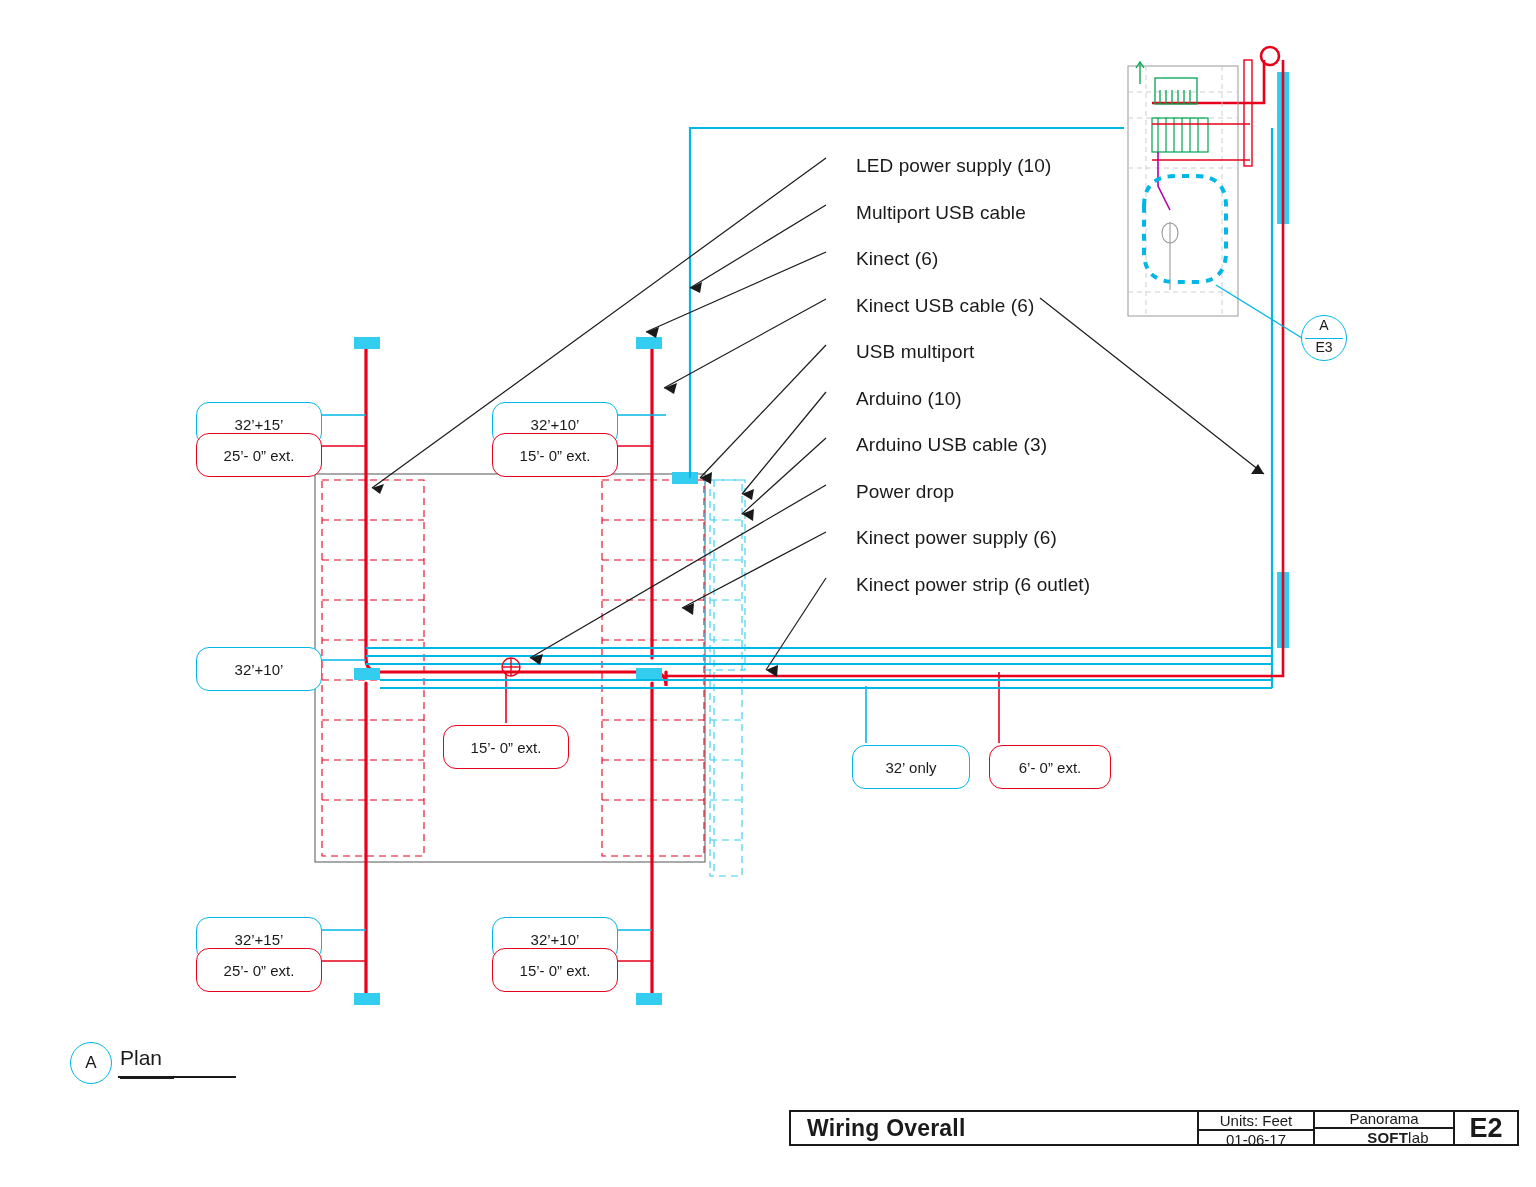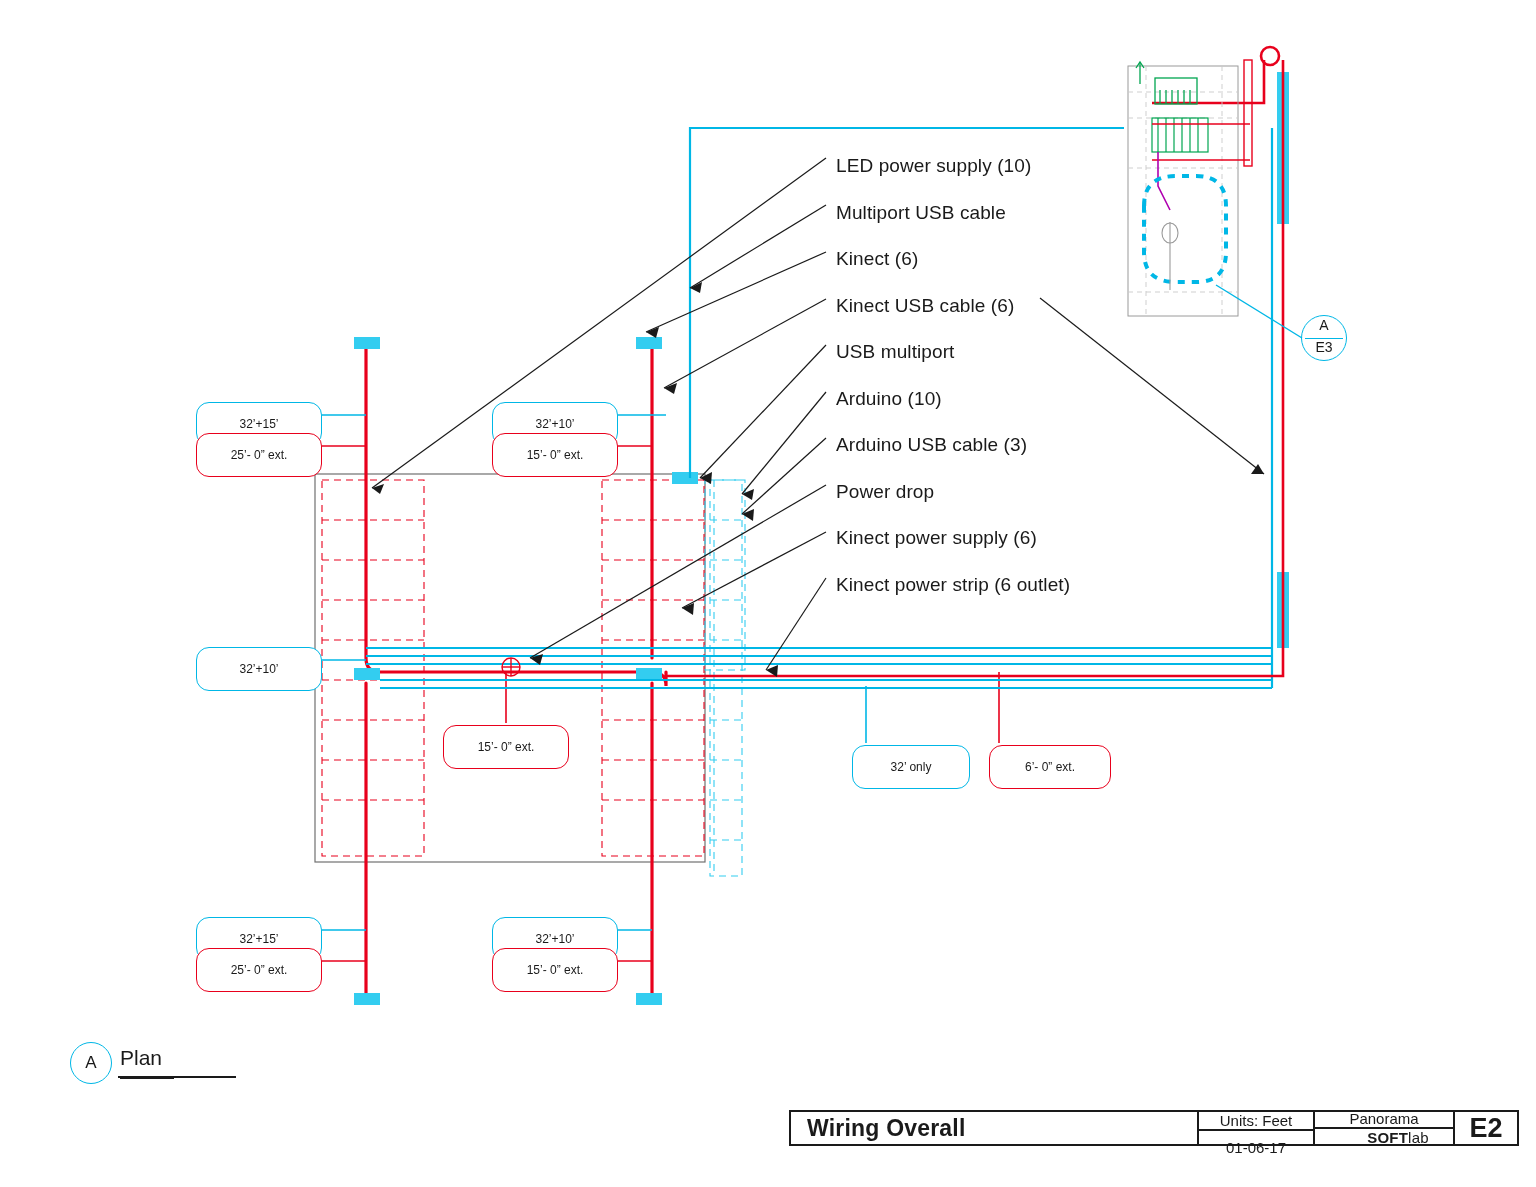--- a/index.html
+++ b/index.html
@@ -30,31 +30,32 @@
     left: 836px;
     top: 143px;
     width: 400px;
   }
   .callout-label {
     font-size: 19px;
     line-height: 46.5px;
     color: #1a1a1a;
     white-space: nowrap;
     letter-spacing: 0.1px;
+    margin-left: 20px;
   }
   .tag {
     position: absolute;
     display: flex;
     align-items: center;
     justify-content: center;
     height: 44px;
     border-radius: 13px;
     border: 1.6px solid #00b7e6;
     color: #1a1a1a;
-    font-size: 12px;
+    font-size: 15px;
     background: #ffffff;
     white-space: nowrap;
     box-sizing: border-box;
   }
   .tag.red {
     border-color: #e8001c;
   }
   .plan-key {
     position: absolute;
     left: 62px;
@@ -169,21 +170,21 @@
     height: 22px;
     display: flex;
     align-items: center;
     justify-content: center;
     font-size: 15px;
     box-sizing: border-box;
   }
   .tb-col .r.top {
     border-bottom: 2px solid #1a1a1a;
   }
-  #tb-units { flex: 0 0 116px; gap: 8px; }
+  #tb-units { flex: 0 0 116px; }
   #tb-proj  { flex: 0 0 140px; justify-content: center; }
   #tb-sheet {
     flex: 1 1 auto;
     display: flex;
     align-items: center;
     justify-content: center;
     font-size: 27px;
     font-weight: bold;
   }
   .soft-brand {

